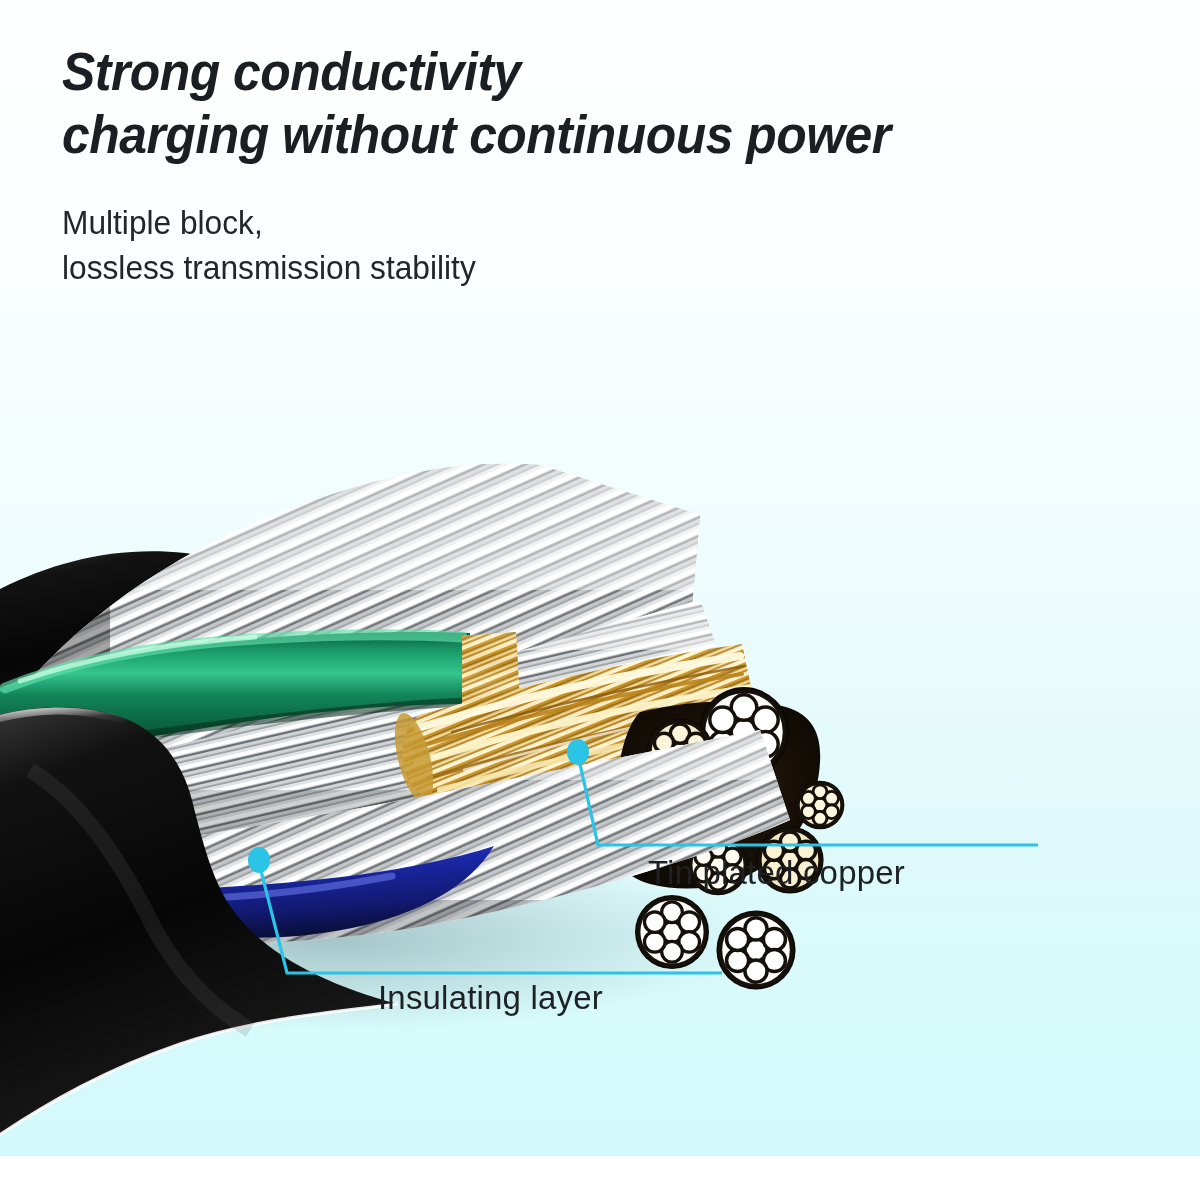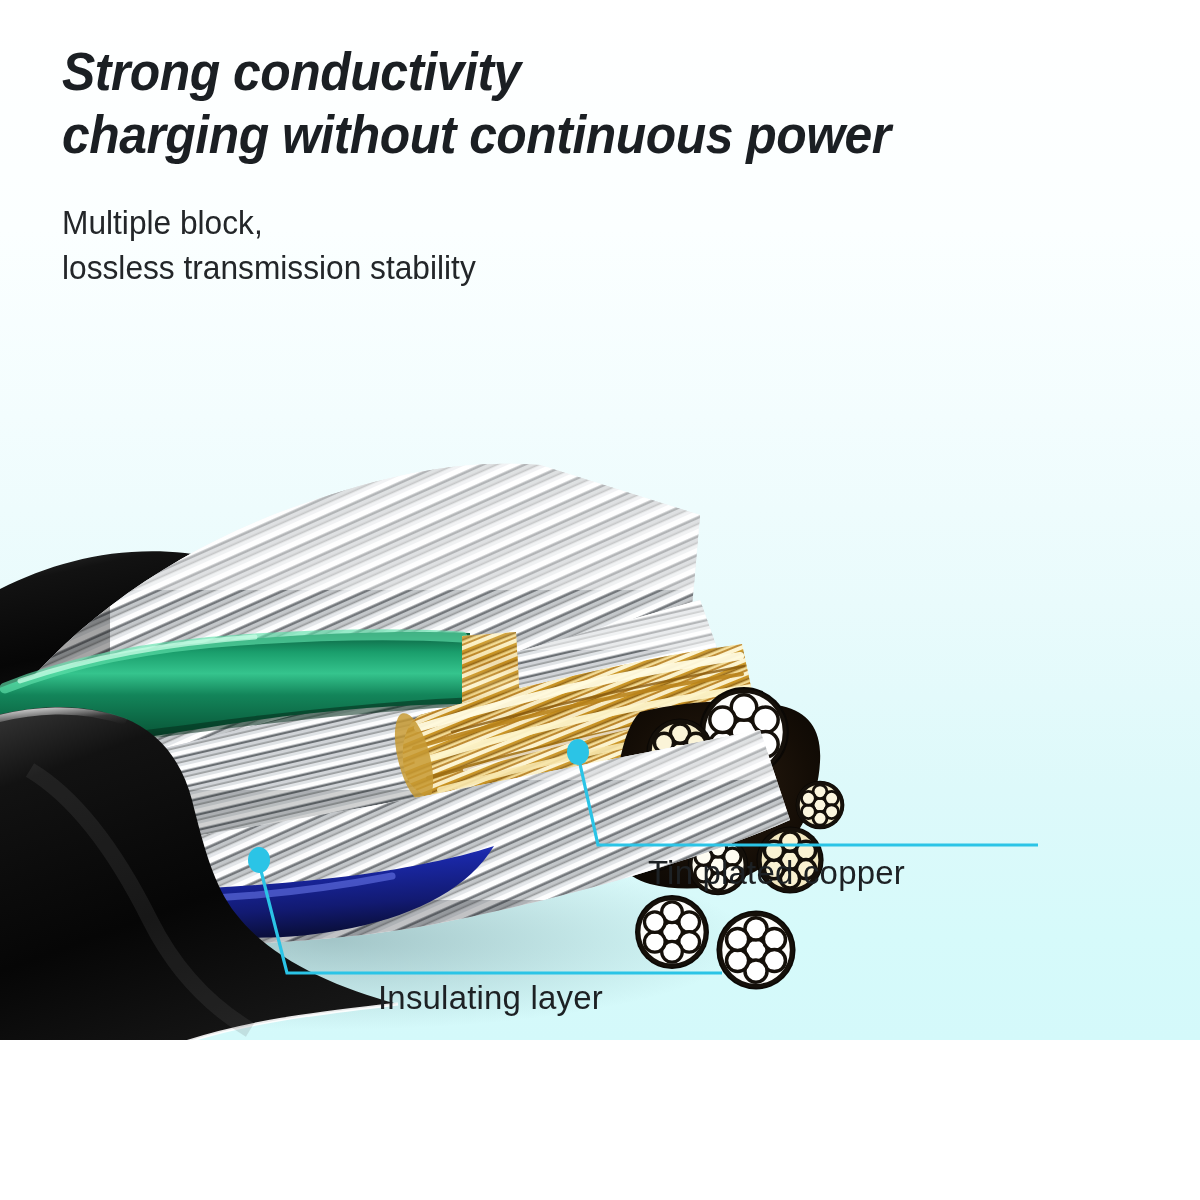--- a/index.html
+++ b/index.html
@@ -2,21 +2,21 @@
 <html><head>
 <meta charset="utf-8">
 <style>
   html,body{margin:0;padding:0;}
   body{
     width:1200px;height:1200px;overflow:hidden;
     font-family:"Liberation Sans","DejaVu Sans",sans-serif;
     background:#ffffff;
   }
   #stage{
-    position:relative;width:1200px;height:1040px;
+    position:relative;width:1200px;height:1156px;
     background:linear-gradient(180deg,#ffffff 0%,#fbffff 22%,#f3fdfe 40%,#e9fbfc 58%,#ddf9fa 76%,#d6fafa 90%,#d4f9fa 100%);
     overflow:hidden;
   }
   .headline{
     position:absolute;left:62px;top:40px;width:1080px;
     font-style:italic;font-weight:bold;
     font-size:53px;line-height:63px;
     letter-spacing:-0.5px;
     color:#1b1f23;
     transform:scaleX(0.94);transform-origin:left top;

